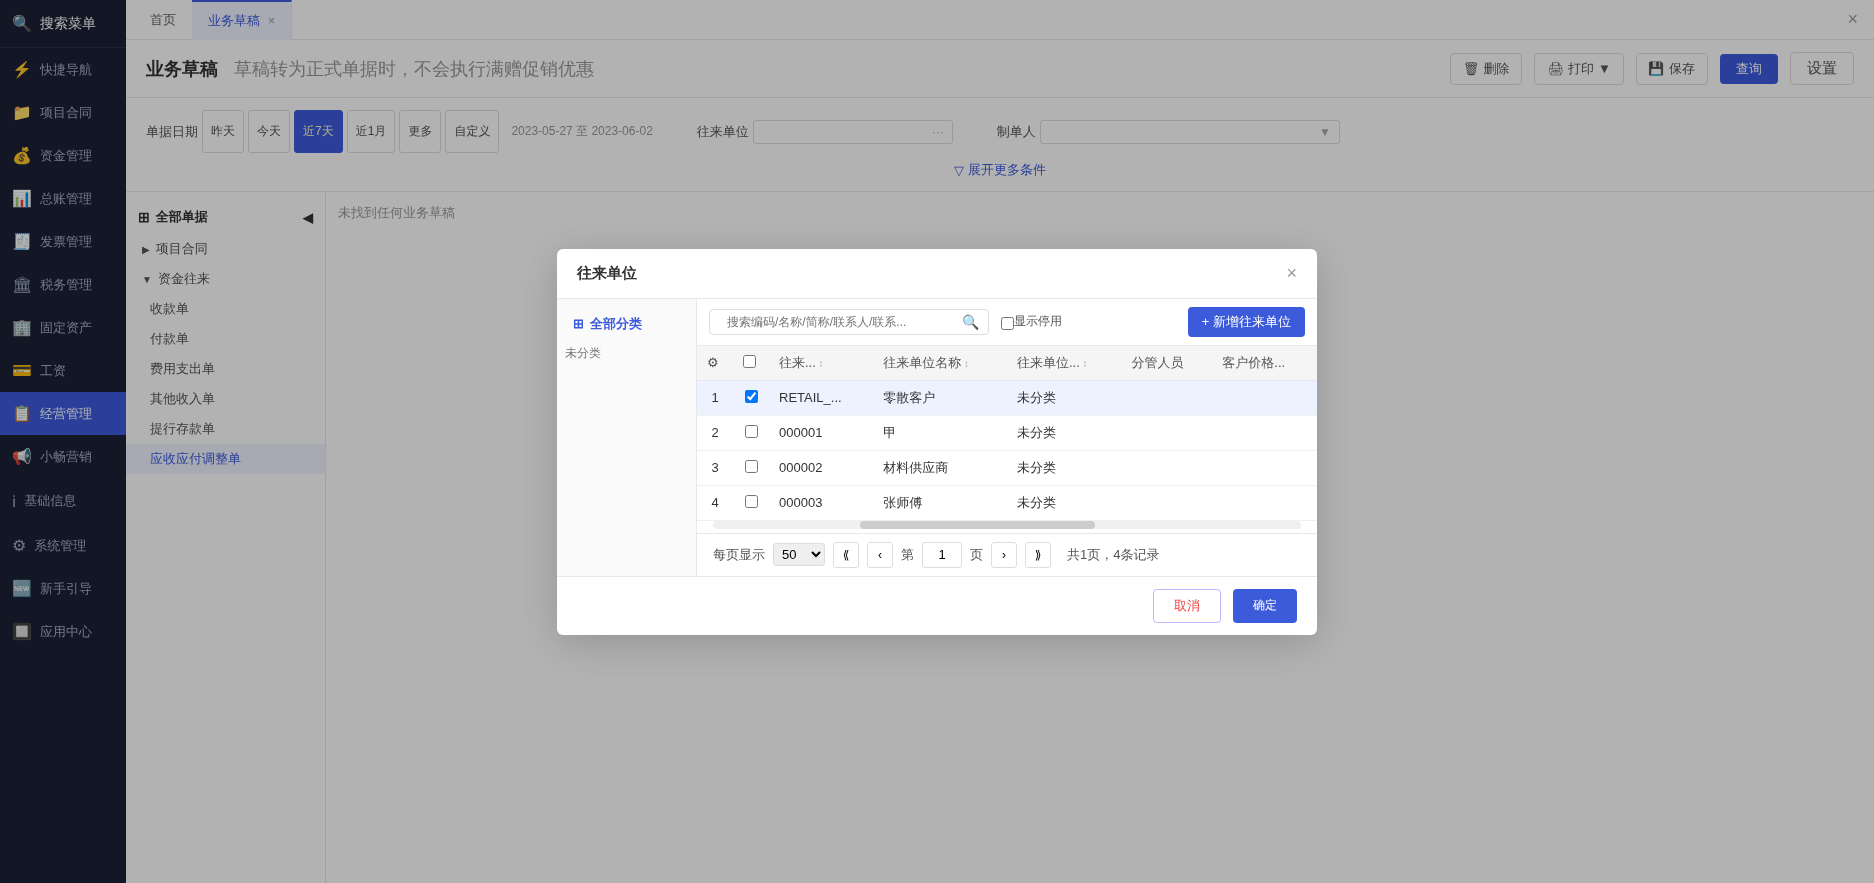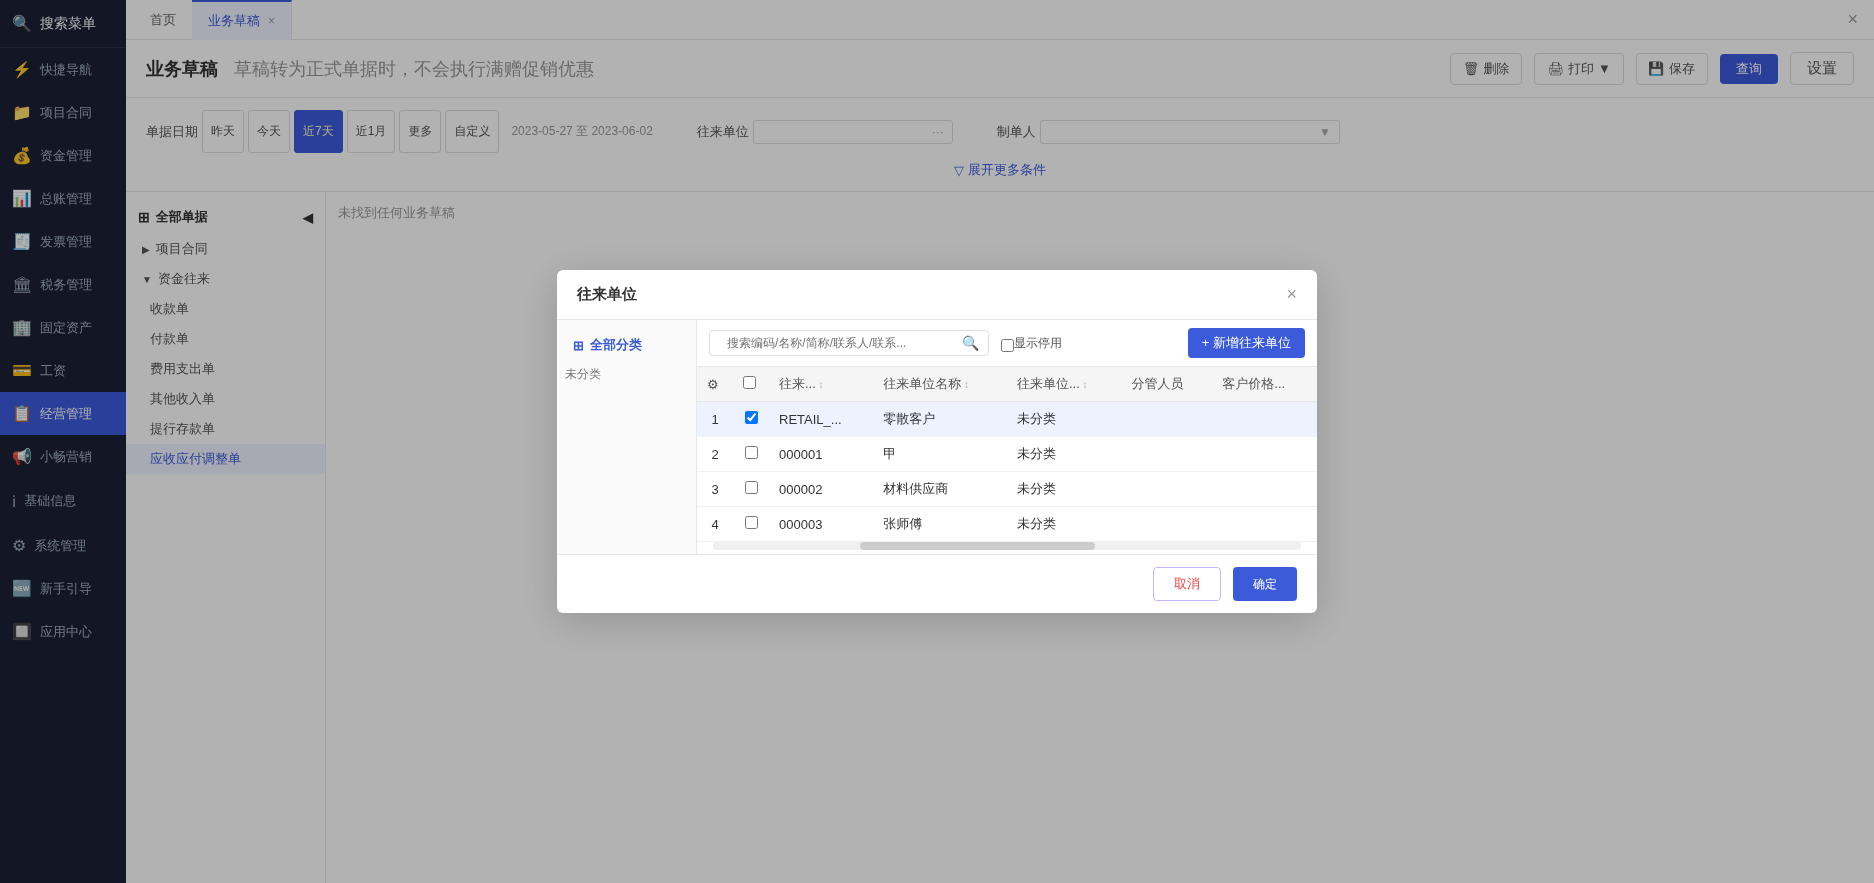--- a/index.html
+++ b/index.html
@@ -604,20 +604,35 @@
                 <td></td>
               </tr>
             </tbody>
           </table>
         </div>
 
         <div class="scrollbar-track">
           <div class="scrollbar-thumb"></div>
         </div>
 
+        <div class="dialog-footer-table">
+          <span>每页显示</span>
+          <select class="per-page-select">
+            <option>50</option>
+            <option>100</option>
+          </select>
+          <button class="pagination-btn">⟪</button>
+          <button class="pagination-btn">‹</button>
+          <span>第</span>
+          <input class="page-input" type="text" value="1" style="">
+          <span>页</span>
+          <button class="pagination-btn">›</button>
+          <button class="pagination-btn">⟫</button>
+          <span style="margin-left:8px;">共1页，4条记录</span>
+        </div>
       </div>
     </div>
 
     <div class="dialog-actions">
       <button class="btn-cancel">
         <span>取消</span>
       </button>
       <button class="btn-confirm">
         <span>确定</span>
       </button>

